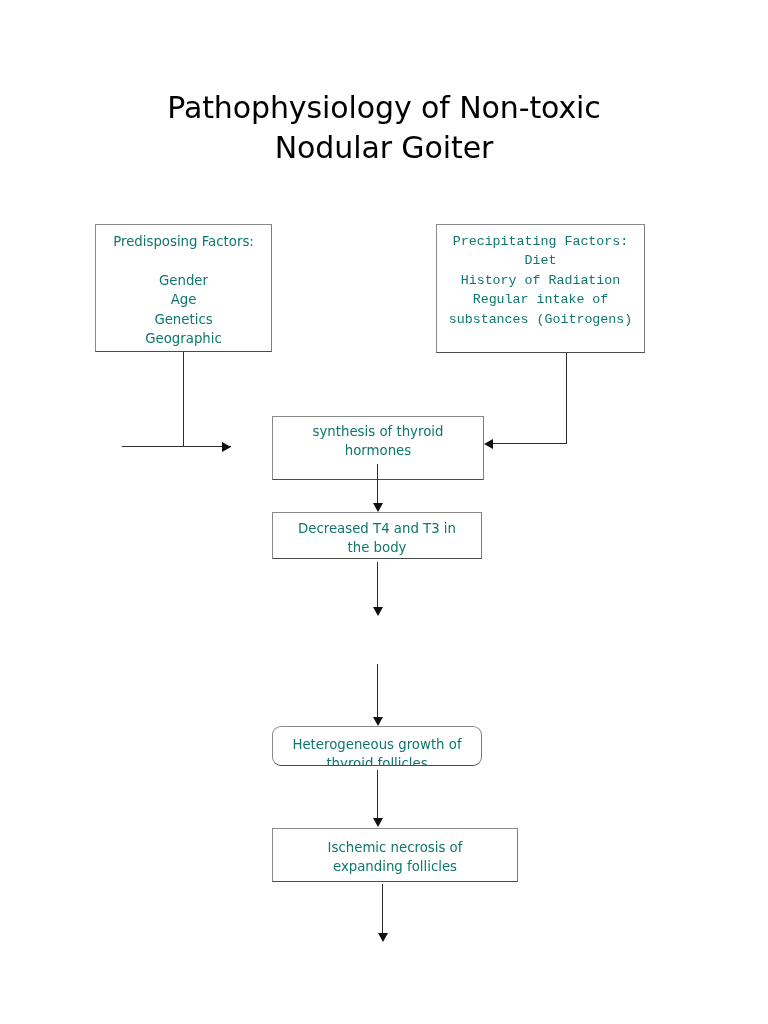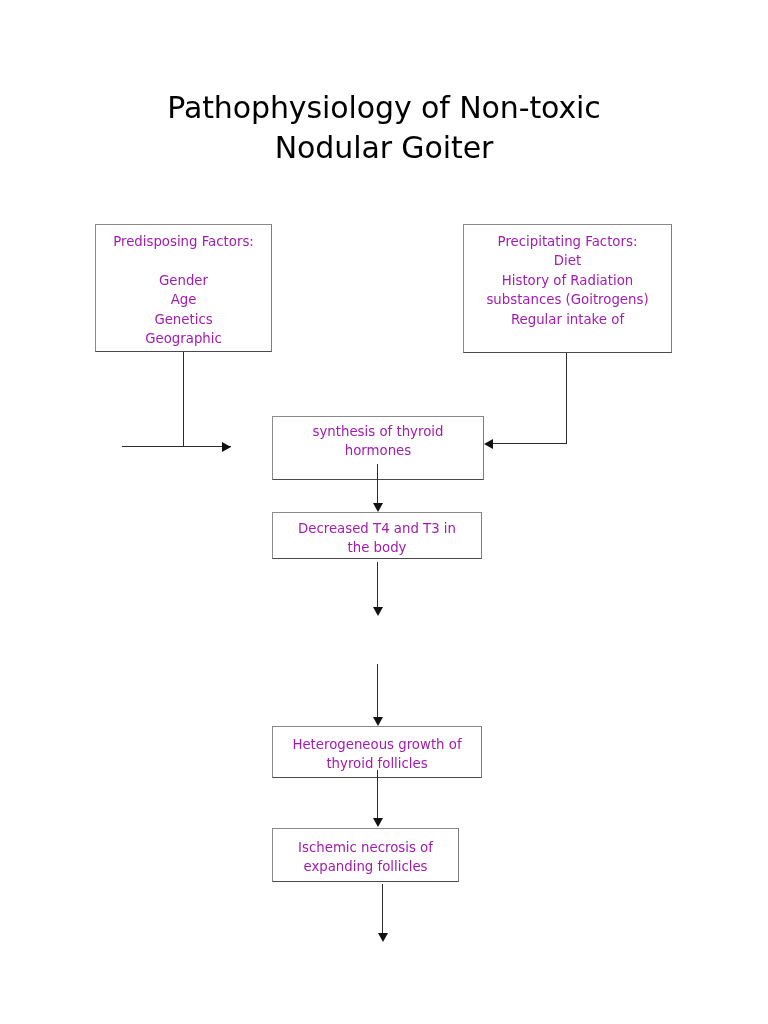--- a/index.html
+++ b/index.html
@@ -34,40 +34,40 @@
   .title .line { display: block; }
 
   
   .node {
     position: absolute;
     box-sizing: border-box;
     background: #ffffff;
     border: 1px solid #8a8a8a;
     border-bottom-color: #4a4a4a;
     border-right-color: #7d7d7d;
-    color: #a21caf;
+    color: #0f766e;
     font-size: 13.3px;
     line-height: 1.46;
     text-align: center;
     overflow: hidden;
   }
   .node .inner {
     padding-top: 7px;
   }
   .node .ln { display: block; white-space: nowrap; }
   .node .ln.blank { visibility: hidden; }
 
   #box-predisposing { left: 95px;  top: 224px; width: 177px; height: 128px; }
-  #box-precipitating{ left: 463px; top: 224px; width: 209px; height: 129px; }
+  #box-precipitating{ left: 436px; top: 224px; width: 209px; height: 129px; font-family: Liberation Mono, monospace; }
 
   #box-decreased-synthesis { left: 272px; top: 416px; width: 212px; height: 64px; }
   #box-decreased-t4t3      { left: 272px; top: 512px; width: 210px; height: 47px; }
   #box-negative-feedback   { left: 272px; top: 616px; width: 210px; height: 55px; }
-  #box-heterogeneous       { left: 272px; top: 726px; width: 210px; height: 52px; }
-  #box-ischemic            { left: 272px; top: 828px; width: 187px; height: 54px; }
+  #box-heterogeneous       { left: 272px; top: 726px; width: 210px; height: 40px; border-radius: 9px; }
+  #box-ischemic            { left: 272px; top: 828px; width: 246px; height: 54px; }
 
   #box-decreased-synthesis .inner { padding-top: 5px; }
   #box-decreased-t4t3 .inner      { padding-top: 6px; }
   #box-negative-feedback .inner   { padding-top: 6px; }
   #box-heterogeneous .inner       { padding-top: 8px; }
   #box-ischemic .inner            { padding-top: 9px; }
   .vline {
     position: absolute;
     width: 1px;
     background: #2b2b2b;
@@ -118,22 +118,22 @@
       <span class="ln">Genetics</span>
       <span class="ln">Geographic</span>
     </div>
   </div>
 
   <div class="node" id="box-precipitating">
     <div class="inner">
       <span class="ln">Precipitating Factors:</span>
       <span class="ln">Diet</span>
       <span class="ln">History of Radiation</span>
+      <span class="ln">Regular intake of</span>
       <span class="ln">substances (Goitrogens)</span>
-      <span class="ln">Regular intake of</span>
     </div>
   </div>
 
   <div class="vline" style="left:183px; top:352px; height:95px;"></div>
   <div class="hline" style="left:122px; top:446px; width:109px;"></div>
   <div class="arrow-right" style="left:222px; top:442px;"></div>
 
   <div class="vline" style="left:566px; top:353px; height:91px;"></div>
   <div class="hline" style="left:493px; top:443px; width:74px;"></div>
   <div class="arrow-left" style="left:484px; top:439px;"></div>

